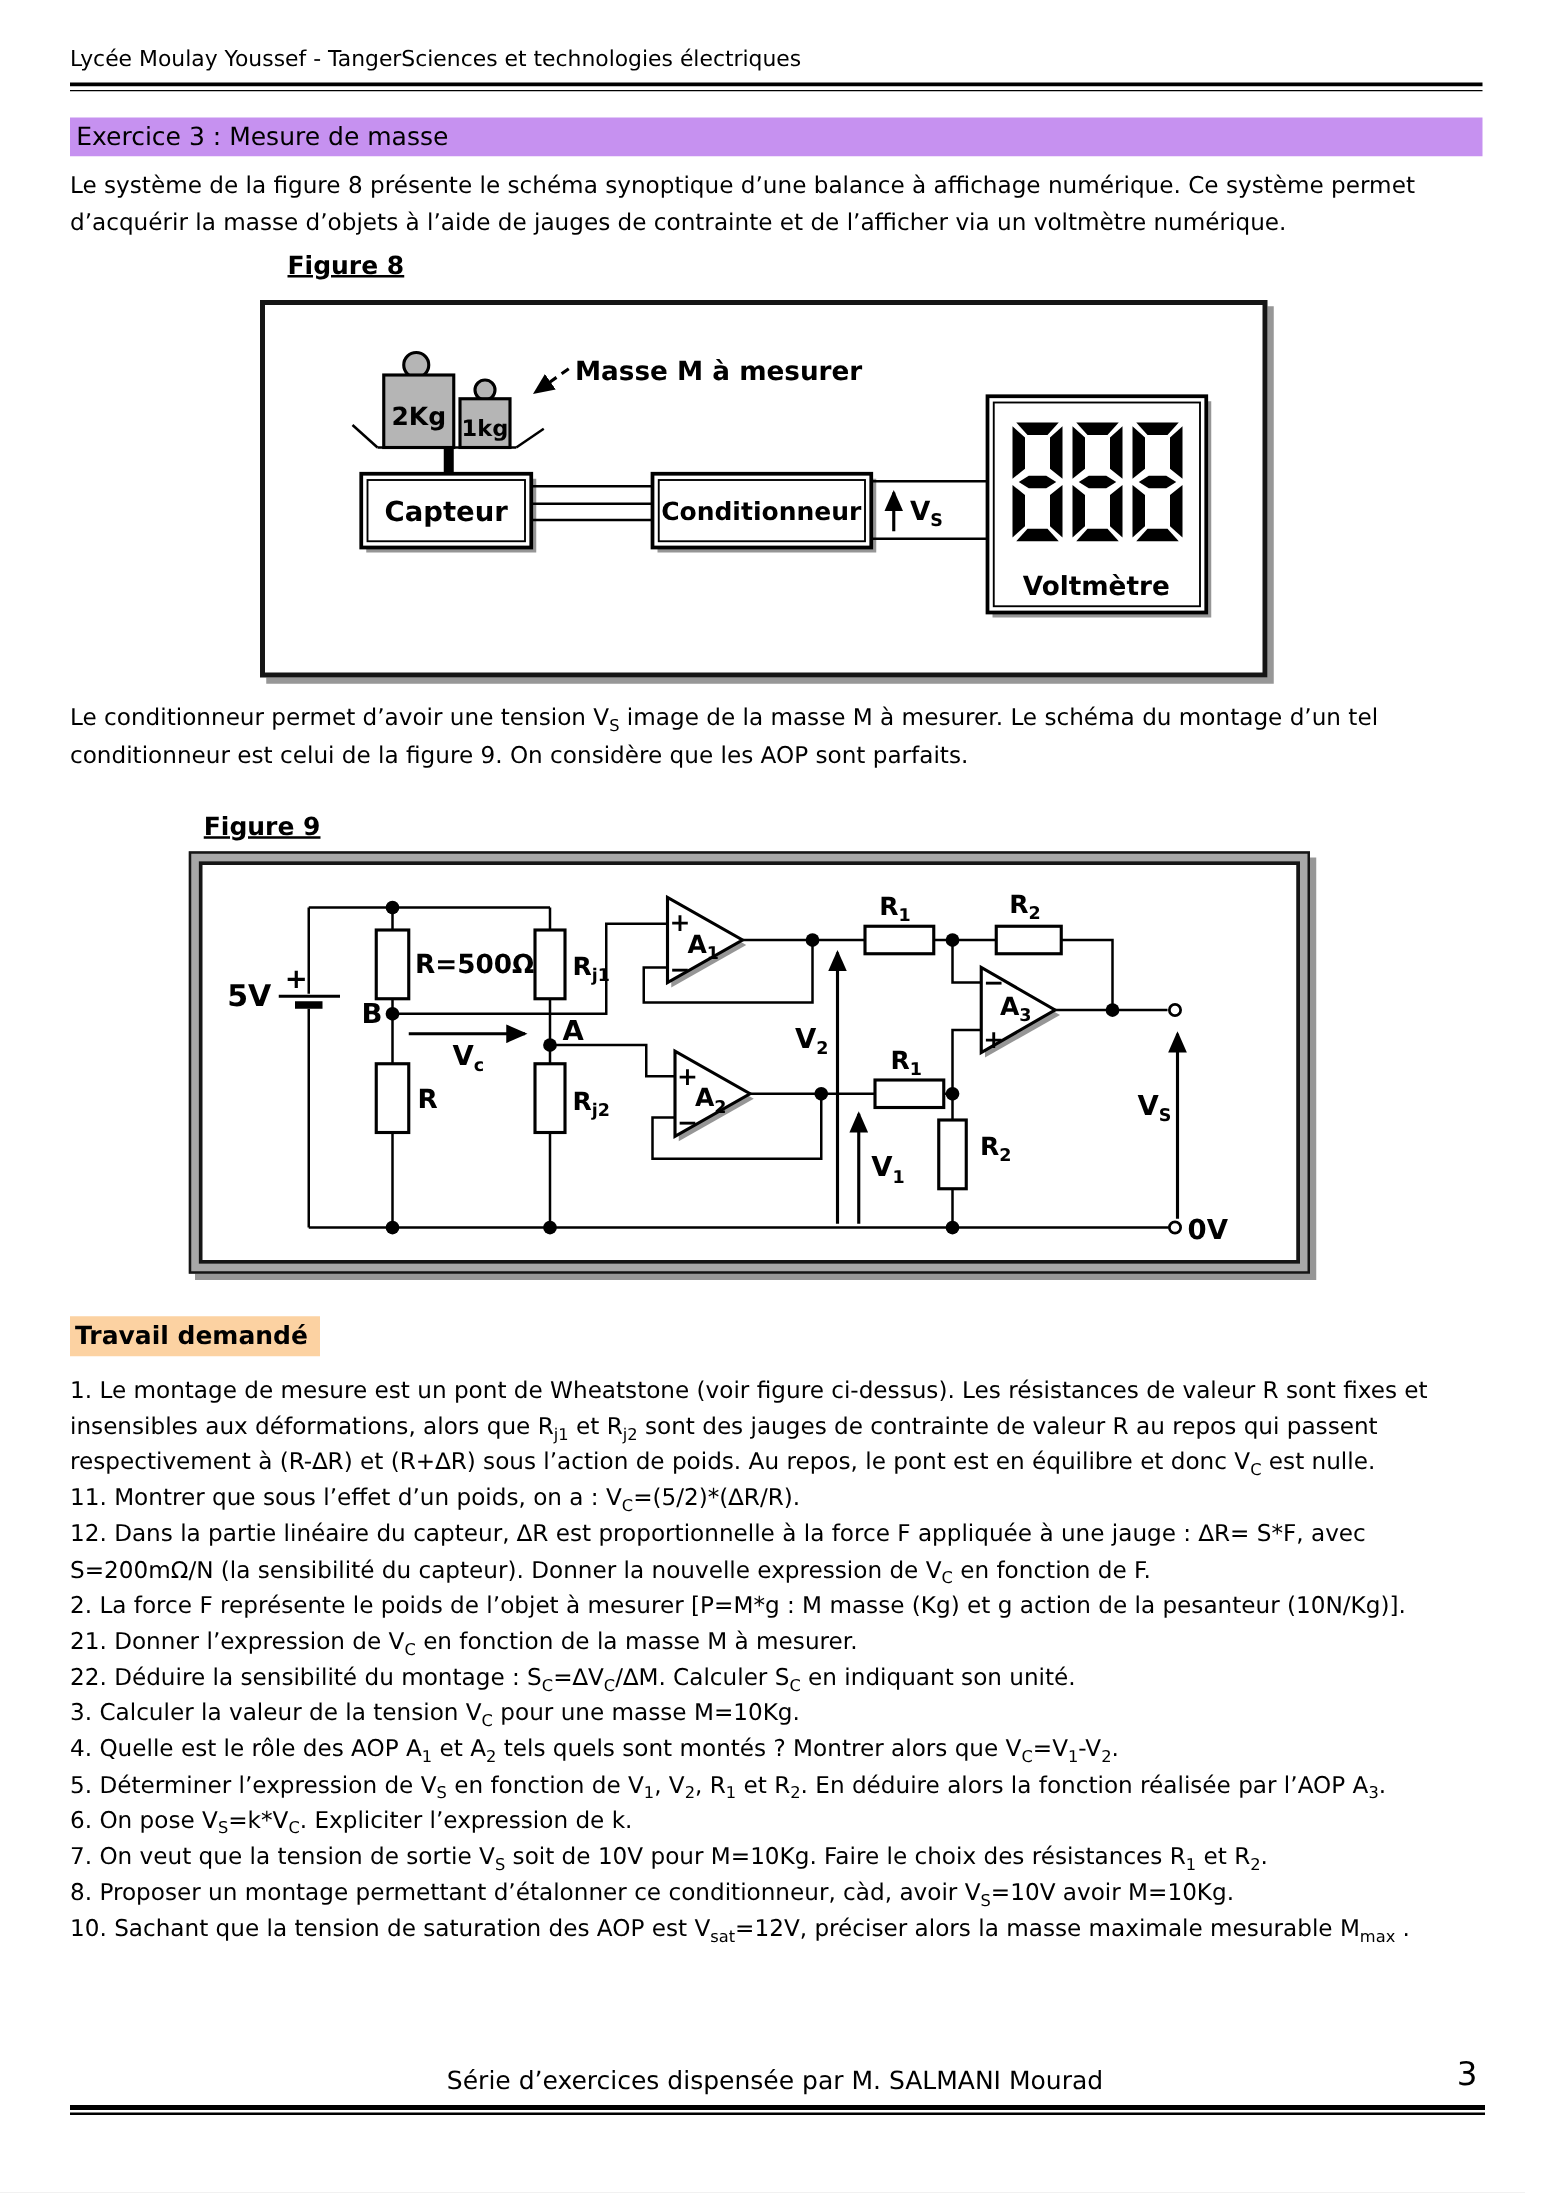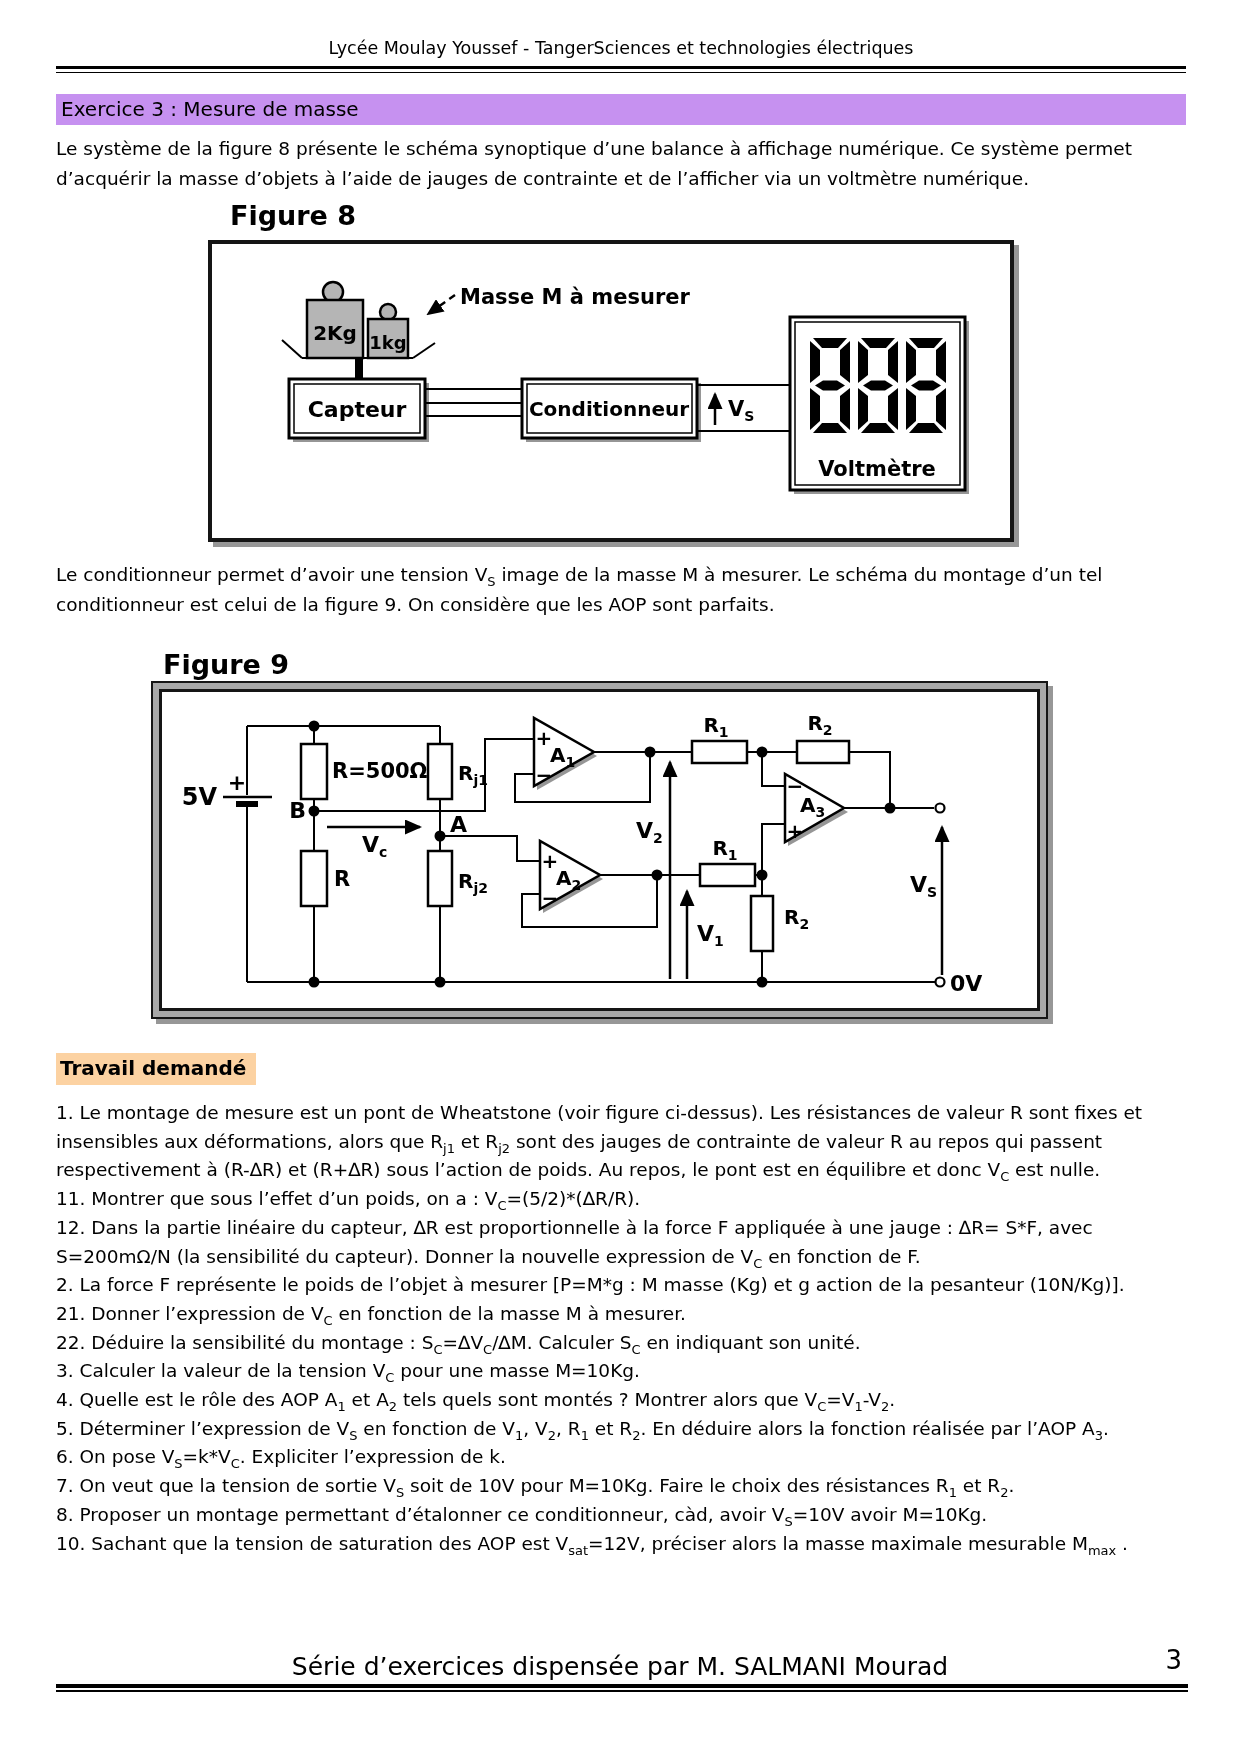--- a/index.html
+++ b/index.html
@@ -1,53 +1,53 @@
 <!DOCTYPE html>
 <html><head>
 <meta charset="utf-8">
 <style>
   html,body { margin:0; padding:0; background:#e8e8e8; }
   .page { position:relative; width:1240px; height:1754px; background:#ffffff;
           font-family:"DejaVu Sans",sans-serif; color:#000; overflow:hidden; margin:0 auto; }
 
   .header { position:absolute; left:56px; width:1130px; top:38px; display:flex;
-            justify-content:center; font-size:17.5px; }
+            justify-content:flex-start; font-size:17.5px; }
   .header-rule { position:absolute; left:56px; width:1130px; top:66px; height:3px;
                  border-top:3.5px solid #000; border-bottom:1.5px solid #000; }
 
   .banner { position:absolute; left:56px; width:1130px; top:94px; height:31px;
             background:#c691f0; font-size:20px; font-weight:normal; line-height:31px;
             padding-left:5px; box-sizing:border-box; }
 
   .bodytext { position:absolute; left:56px; width:1130px; font-size:18.5px;
               line-height:29.5px; margin:0; }
   .intro { top:134px; }
   .para2 { top:560px; }
 
-  .figtitle { position:absolute; font-size:27px; font-weight:bold;
-              }
+  .figtitle { position:absolute; font-size:20px; font-weight:bold;
+              text-decoration:underline; }
   .f8 { left:230px; top:200px; }
   .f9 { left:163px; top:649px; }
 
   .fig8-frame { position:absolute; left:208px; top:240px; width:798px; height:294px;
                 border:4px solid #151515; background:#fff; box-shadow:5px 5px 0 #979797; }
   .fig9-frame { position:absolute; left:151px; top:681px; border:2.5px solid #151515;
                 background:#a8a8a8; padding:6px; box-shadow:5px 5px 0 #979797; }
   .fig9-inner { background:#fff; border:3px solid #151515; font-size:0; }
 
   .work-heading { position:absolute; left:56px; top:1053px; background:#fcd2a2;
                   font-size:20px; font-weight:bold; padding:3px 10px 5px 4px; }
 
   .questions { position:absolute; left:56px; top:1099px; width:1133px;
                font-size:18.5px; line-height:28.7px; }
   .questions p { margin:0; }
   sub { font-size:13px; line-height:0; }
 
   .footer-text { position:absolute; left:0; width:1240px; top:1652px;
-                 text-align:center; font-size:25px; }
+                 text-align:center; font-size:20px; }
   .page-number { position:absolute; right:58px; top:1645px; font-size:26px; }
   .footer-rule { position:absolute; left:56px; width:1132px; top:1684px; height:2px;
                  border-top:4px solid #000; border-bottom:2px solid #000; }
 
   
   svg text { font-family:"DejaVu Sans",sans-serif; font-weight:bold; fill:#000; }
   .s18 { font-size:18px; } .s20 { font-size:20px; } .s21 { font-size:21px; }
   .s22 { font-size:22px; } .s24 { font-size:24px; }
   .sb  { font-size:14px; }
   .w   { stroke:#000; stroke-width:2; fill:none; }

